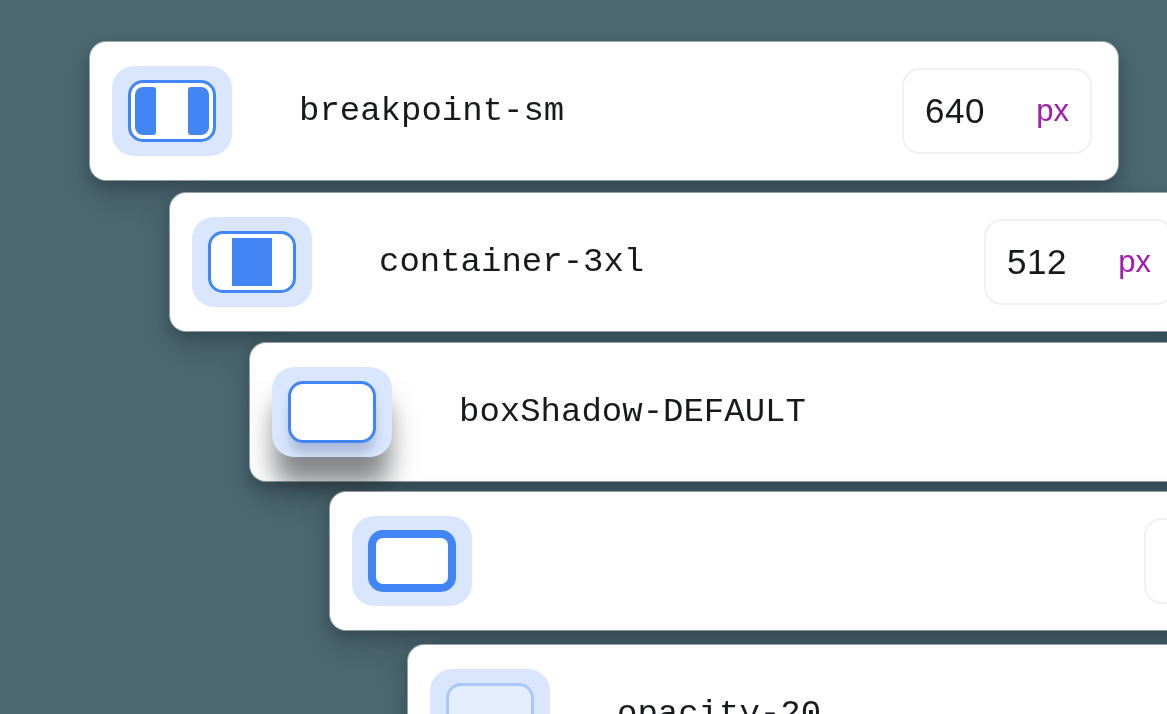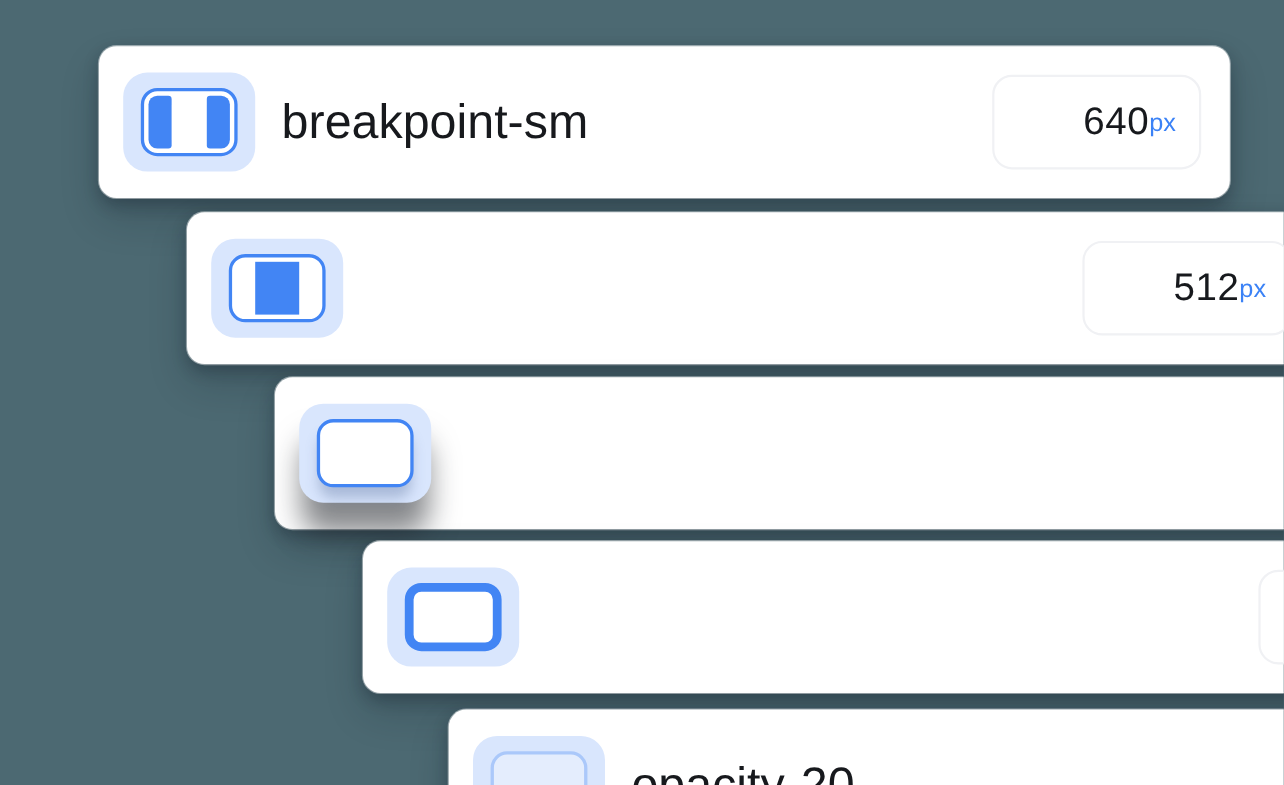--- a/index.html
+++ b/index.html
@@ -62,43 +62,43 @@
   
   .icon-boxshadow{
     box-shadow:0 12px 12px -2px rgba(110,130,170,0.45);
   }
   
   .icon-borderwidth{border-width:8px;}
   
   .icon-opacity{opacity:0.3;}
 
   .token-label{
-    margin-left:24px;
-    font-family:Liberation Sans, sans-serif;
-    font-size:44px;
+    margin-left:67px;
+    font-family:Liberation Mono, monospace;
+    font-size:34px;
     color:#17191d;
     white-space:nowrap;
   }
   .value-field{
     position:absolute;
     right:26px;top:50%;
     transform:translateY(-50%);
     width:190px;height:86px;
     border:2px solid #f0f1f4;
     border-radius:18px;
     box-sizing:border-box;
     background:#ffffff;
-    display:flex;align-items:center;justify-content:flex-end;
+    display:flex;align-items:center;justify-content:space-between;
     padding:0 21px;
   }
   .value-num{
     font-size:35px;color:#17191d;letter-spacing:0.5px;
   }
   .value-unit{
-    font-size:23px;color:#3b82f6;
+    font-size:31px;color:#a21caf;
   }
 </style>
 </head>
 <body>
 
 <div class="card card-1">
   <div class="icon-wrap">
     <div class="icon-box icon-breakpoint">
       <div class="bar bar-left"></div>
       <div class="bar bar-right"></div>
@@ -110,30 +110,32 @@
     <span class="value-unit">px</span>
   </div>
 </div>
 
 <div class="card card-2">
   <div class="icon-wrap">
     <div class="icon-box icon-container">
       <div class="fill"></div>
     </div>
   </div>
+  <span class="token-label">container-3xl</span>
   <div class="value-field">
     <span class="value-num">512</span>
     <span class="value-unit">px</span>
   </div>
 </div>
 
 <div class="card card-3">
   <div class="icon-wrap">
     <div class="icon-box icon-boxshadow"></div>
   </div>
+  <span class="token-label">boxShadow-DEFAULT</span>
 </div>
 
 <div class="card card-4">
   <div class="icon-wrap">
     <div class="icon-box icon-borderwidth"></div>
   </div>
   <div class="value-field">
     
     
   </div>

